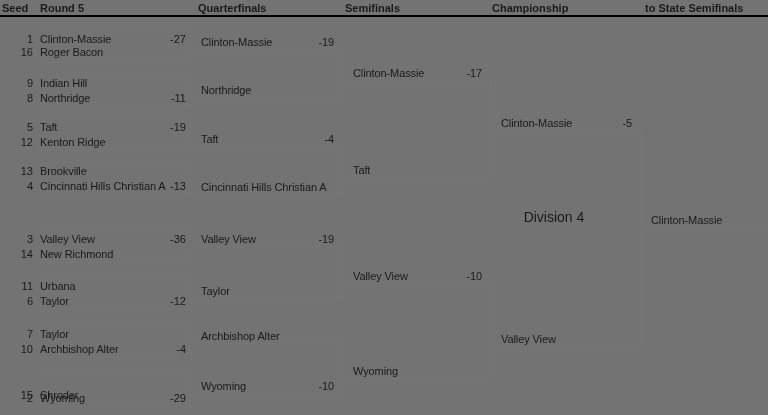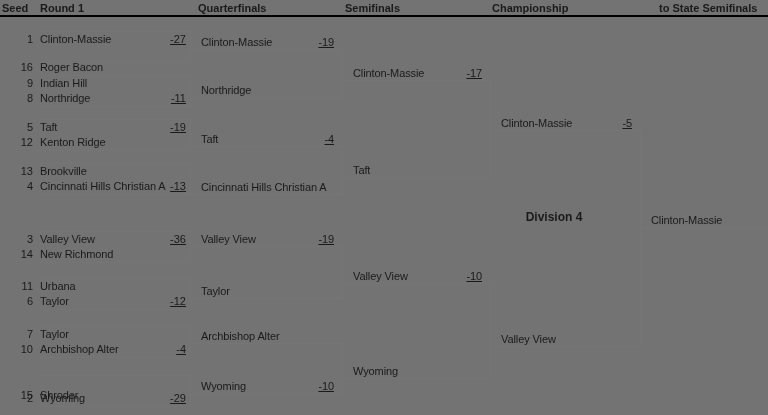--- a/index.html
+++ b/index.html
@@ -19,58 +19,58 @@
     position:absolute;left:0;top:15px;width:768px;height:2px;background:#000;
   }
   .hl{position:absolute;height:1px;background:#757575;}
   .vl{position:absolute;width:1px;background:#757575;}
   .r1row{
     position:absolute;left:0;width:188px;height:14px;
     display:flex;align-items:center;font-size:11px;white-space:nowrap;
   }
   .seed{width:33px;text-align:right;flex:none;}
   .tname{flex:1;margin-left:7px;overflow:hidden;letter-spacing:-0.1px;}
-  .tscore{flex:none;text-align:center;padding-right:2px;text-decoration:underline;}
+  .tscore{flex:none;text-align:center;padding-right:2px;}
   .entry{
     position:absolute;height:14px;
     display:flex;justify-content:space-between;align-items:flex-end;
     font-size:11px;white-space:nowrap;letter-spacing:-0.1px;
   }
   #region-title{
     position:absolute;left:494px;top:207px;width:120px;
-    text-align:center;font-size:12px;font-weight:bold;line-height:21px;
+    text-align:center;font-size:14px;font-weight:normal;line-height:21px;
   }
   #region-title span{display:block;}
 </style>
 </head>
 <body>
 
 <div id="sheet">
   <span class="colhead" style="left:2px">Seed</span>
-  <span class="colhead" style="left:40px">Round 1</span>
+  <span class="colhead" style="left:40px">Round 5</span>
   <span class="colhead" style="left:198px">Quarterfinals</span>
   <span class="colhead" style="left:345px">Semifinals</span>
   <span class="colhead" style="left:492px">Championship</span>
-  <span class="colhead" style="left:659px">to State Semifinals</span>
+  <span class="colhead" style="left:645px">to State Semifinals</span>
   <div id="headrule"></div>
 
   <div id="region-title">
     <span>Division 4</span>
   </div>
 
   <div id="bracket-lines">
       <div class="hl" style="left: 38px; top: 31px; width: 152px;"></div>
       <div class="hl" style="left: 38px; top: 62px; width: 152px;"></div>
       <div class="vl" style="left: 190px; top: 31px; height: 32px;"></div>
       <div class="r1row" style="top: 32px;">
         <span class="seed">1</span>
         <span class="tname">Clinton-Massie</span>
         <span class="tscore">-27</span>
       </div>
-      <div class="r1row" style="top: 60px;">
+      <div class="r1row" style="top: 45px;">
         <span class="seed">16</span>
         <span class="tname">Roger Bacon</span>
         <span class="tscore"></span>
       </div>
       <div class="hl" style="left: 38px; top: 75px; width: 152px;"></div>
       <div class="hl" style="left: 38px; top: 106px; width: 152px;"></div>
       <div class="vl" style="left: 190px; top: 75px; height: 32px;"></div>
       <div class="r1row" style="top: 76px;">
         <span class="seed">9</span>
         <span class="tname">Indian Hill</span>

